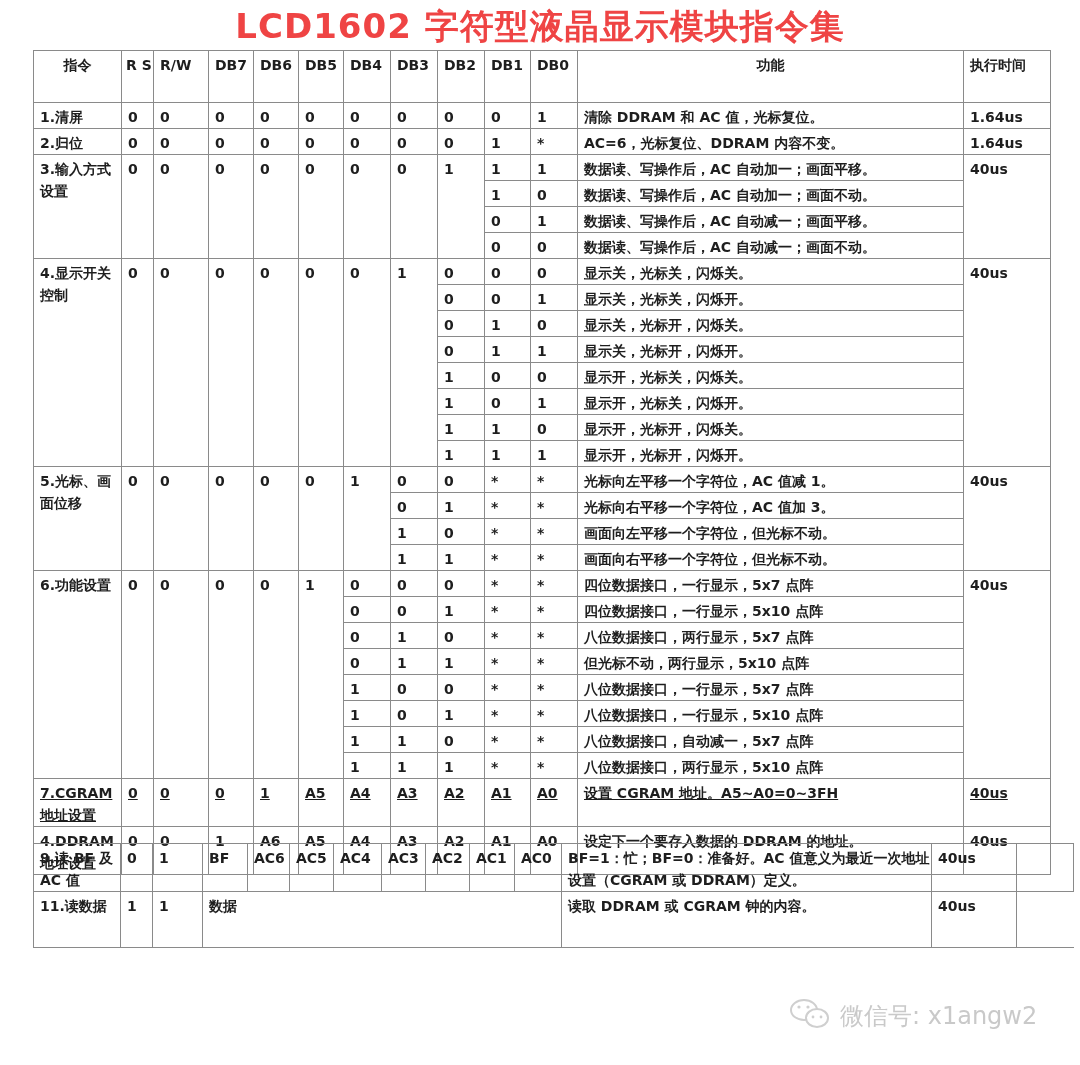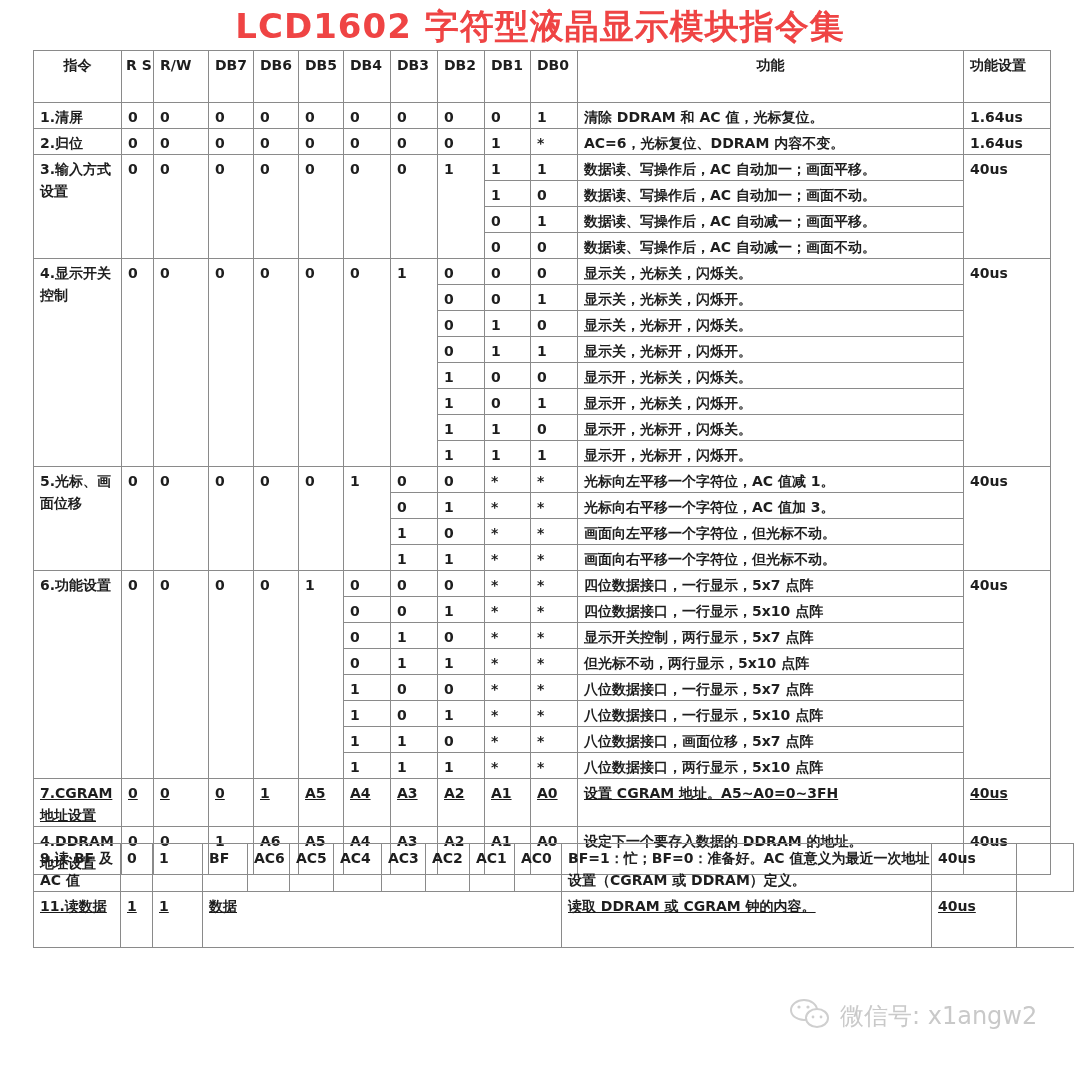--- a/index.html
+++ b/index.html
@@ -49,21 +49,21 @@
       <th>R/W</th>
       <th>DB7</th>
       <th>DB6</th>
       <th>DB5</th>
       <th>DB4</th>
       <th>DB3</th>
       <th>DB2</th>
       <th>DB1</th>
       <th>DB0</th>
       <th class="c">功能</th>
-      <th>功能设置</th>
+      <th>执行时间</th>
     </tr>
   <tr style="height: 24.8px;">
         <td class="wrap">1.清屏</td>
         <td>0</td>
         <td>0</td>
         <td>0</td>
         <td>0</td>
         <td>0</td>
         <td>0</td>
         <td>0</td>
@@ -233,21 +233,21 @@
         <td>*</td>
         <td>*</td>
         <td class="f">四位数据接口，一行显示，5x10 点阵</td>
       </tr>
       <tr class="r">
         <td>0</td>
         <td>1</td>
         <td>0</td>
         <td>*</td>
         <td>*</td>
-        <td class="f">显示开关控制，两行显示，5x7 点阵</td>
+        <td class="f">八位数据接口，两行显示，5x7 点阵</td>
       </tr>
       <tr class="r">
         <td>0</td>
         <td>1</td>
         <td>1</td>
         <td>*</td>
         <td>*</td>
         <td class="f">但光标不动，两行显示，5x10 点阵</td>
       </tr>
       <tr class="r">
@@ -265,21 +265,21 @@
         <td>*</td>
         <td>*</td>
         <td class="f">八位数据接口，一行显示，5x10 点阵</td>
       </tr>
       <tr class="r">
         <td>1</td>
         <td>1</td>
         <td>0</td>
         <td>*</td>
         <td>*</td>
-        <td class="f">八位数据接口，画面位移，5x7 点阵</td>
+        <td class="f">八位数据接口，自动减一，5x7 点阵</td>
       </tr>
       <tr class="r">
         <td>1</td>
         <td>1</td>
         <td>1</td>
         <td>*</td>
         <td>*</td>
         <td class="f">八位数据接口，两行显示，5x10 点阵</td>
       </tr>
       <tr style="height: 47px; text-decoration: underline;">
@@ -342,21 +342,21 @@
         <td>AC5</td>
         <td>AC4</td>
         <td>AC3</td>
         <td>AC2</td>
         <td>AC1</td>
         <td>AC0</td>
         <td class="f wrap">BF=1：忙；BF=0：准备好。AC 值意义为最近一次地址设置（CGRAM 或 DDRAM）定义。</td>
         <td>40us</td>
         <td></td>
       </tr>
-      <tr style="height: 56px; text-decoration: underline;">
+      <tr style="height: 56px;">
         <td class="wrap">11.读数据</td>
         <td>1</td>
         <td>1</td>
         <td colspan="8">数据</td>
         <td class="f wrap">读取 DDRAM 或 CGRAM 钟的内容。</td>
         <td>40us</td>
         <td style="border-right:none;border-left:none;"></td>
       </tr>
     </tbody>
 </table>

